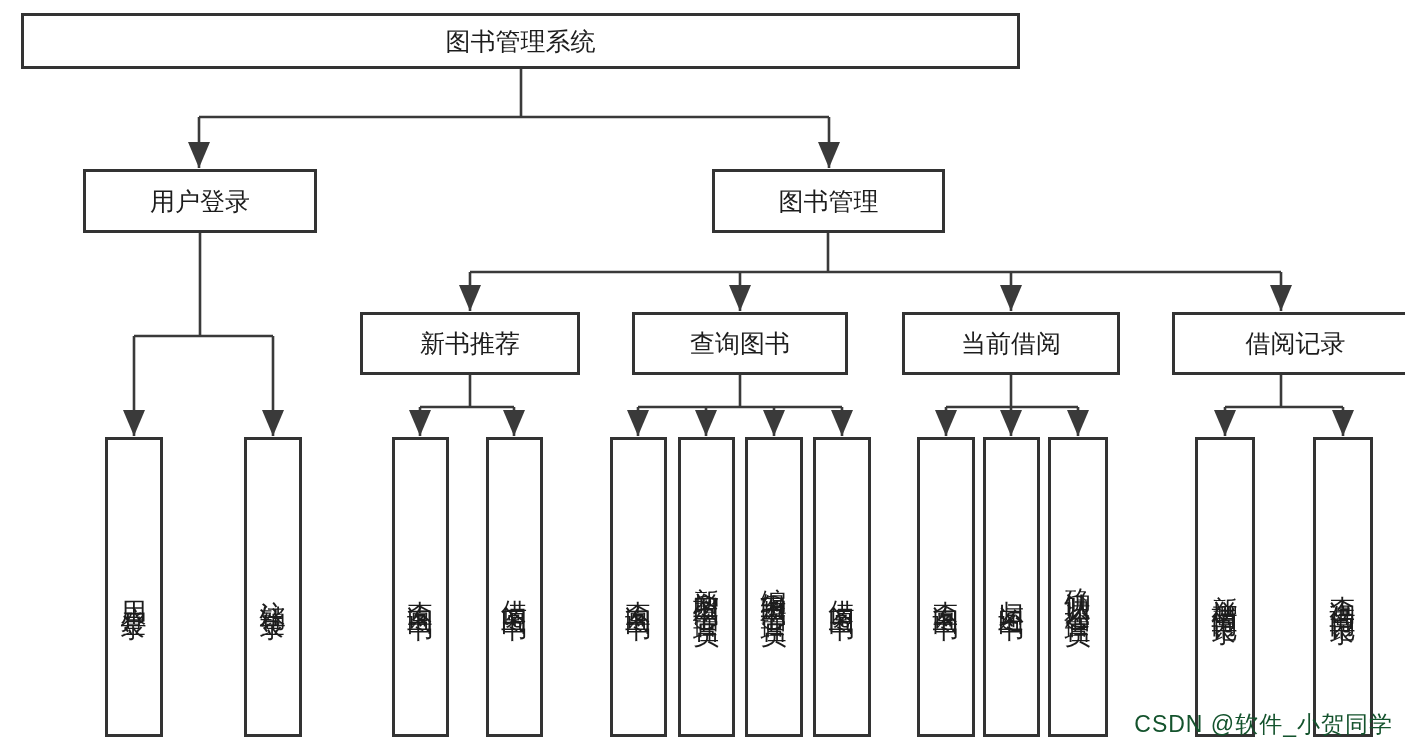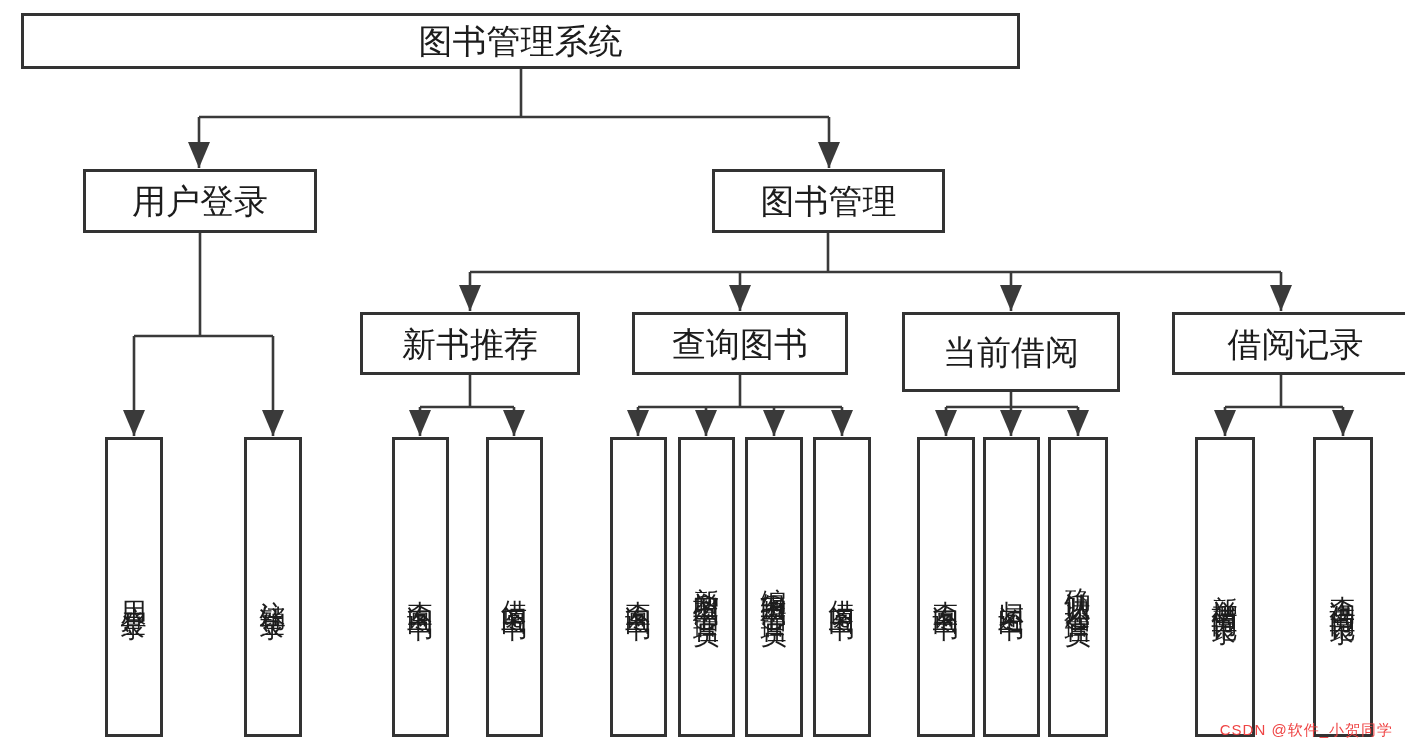--- a/index.html
+++ b/index.html
@@ -20,39 +20,39 @@
     position: absolute;
     box-sizing: border-box;
     border: 3px solid #333333;
     background: #ffffff;
     display: flex;
     align-items: center;
     justify-content: center;
     color: #1c1c1c;
   }
   .node.h span {
-    font-size: 34px;
+    font-size: 25px;
     line-height: 1;
     white-space: nowrap;
   }
   .node.v span {
     writing-mode: vertical-rl;
     text-orientation: mixed;
     font-size: 26px;
     letter-spacing: 5px;
     margin-bottom: -5px;
     white-space: nowrap;
     line-height: 1;
   }
   .watermark {
     position: absolute;
     right: 12px;
     bottom: 7px;
-    font-size: 15px;
-    color: #ef4444;
+    font-size: 23px;
+    color: #14532d;
     letter-spacing: 1px;
     white-space: nowrap;
   }
 </style>
 </head>
 <body>
 
 <div class="stage">
 
   <svg class="wires" width="1405" height="747" viewBox="0 0 1405 747" xmlns="http://www.w3.org/2000/svg">
@@ -112,21 +112,21 @@
   <div class="node h" style="left:712px;top:169px;width:233px;height:64px">
     <span>图书管理</span>
   </div>
 
   <div class="node h" style="left:360px;top:312px;width:220px;height:63px">
     <span>新书推荐</span>
   </div>
   <div class="node h" style="left:632px;top:312px;width:216px;height:63px">
     <span>查询图书</span>
   </div>
-  <div class="node h" style="left:902px;top:312px;width:218px;height:80px">
+  <div class="node h" style="left:902px;top:312px;width:218px;height:63px">
     <span>当前借阅</span>
   </div>
   <div class="node h" style="left:1172px;top:312px;width:247px;height:63px">
     <span>借阅记录</span>
   </div>
 
   <div class="node v" style="left:105px;top:437px;width:58px;height:300px">
     <span>用户登录</span>
   </div>
   <div class="node v" style="left:244px;top:437px;width:58px;height:300px">

